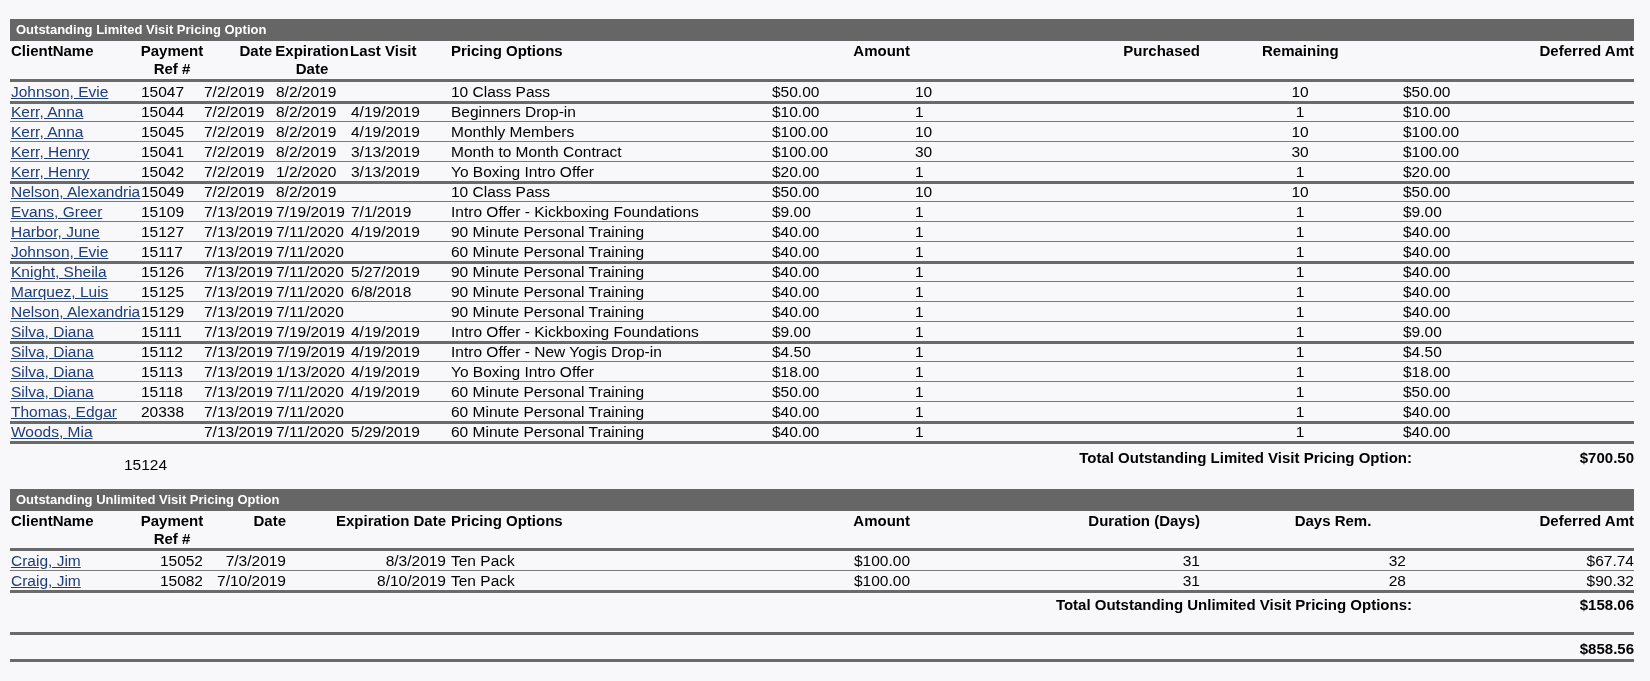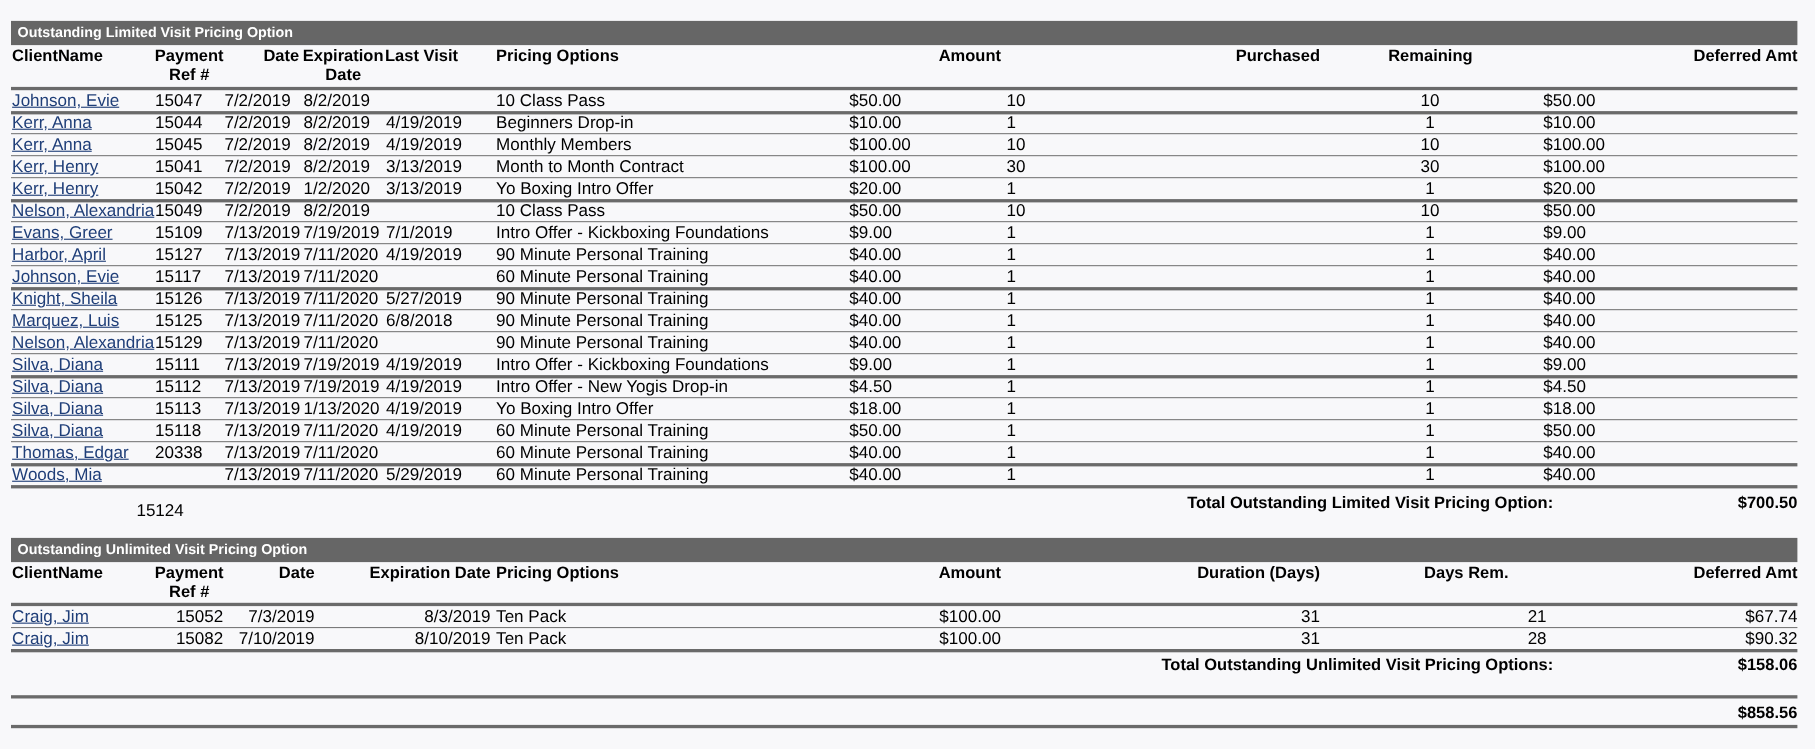--- a/index.html
+++ b/index.html
@@ -134,21 +134,21 @@
         <span class="cell" style="left:266px;">7/19/2019</span>
         <span class="cell" style="left:341px;">7/1/2019</span>
         <span class="cell" style="left:441px;">Intro Offer - Kickboxing Foundations</span>
         <span class="cell" style="left:762px;">$9.00</span>
         <span class="cell" style="left:905px;">1</span>
         <span class="cell c" style="left:1270px;width:40px;">1</span>
         <span class="cell" style="left:1393px;">$9.00</span>
       </div>
       <div class="rule thin" style="top:221px;"></div>
       <div class="row" style="top:222px;">
-        <a href="#" class="cell client" style="left:1px;">Harbor, April</a>
+        <a href="#" class="cell client" style="left:1px;">Harbor, June</a>
         <span class="cell" style="left:131px;">15127</span>
         <span class="cell" style="left:194px;">7/13/2019</span>
         <span class="cell" style="left:266px;">7/11/2020</span>
         <span class="cell" style="left:341px;">4/19/2019</span>
         <span class="cell" style="left:441px;">90 Minute Personal Training</span>
         <span class="cell" style="left:762px;">$40.00</span>
         <span class="cell" style="left:905px;">1</span>
         <span class="cell c" style="left:1270px;width:40px;">1</span>
         <span class="cell" style="left:1393px;">$40.00</span>
       </div>
@@ -309,21 +309,21 @@
 
   <div id="unlimited-rows">
       <div class="row" style="top:551px;">
         <a href="#" class="cell client" style="left:1px;">Craig, Jim</a>
         <span class="cell r" style="left:120px;width:73px;">15052</span>
         <span class="cell r" style="left:196px;width:80px;">7/3/2019</span>
         <span class="cell r" style="left:330px;width:106px;">8/3/2019</span>
         <span class="cell" style="left:441px;">Ten Pack</span>
         <span class="cell r" style="left:800px;width:100px;">$100.00</span>
         <span class="cell r" style="left:1100px;width:90px;">31</span>
-        <span class="cell r" style="left:1300px;width:96px;">21</span>
+        <span class="cell r" style="left:1300px;width:96px;">32</span>
         <span class="cell r" style="left:1474px;width:150px;">$67.74</span>
       </div>
       <div class="rule thin" style="top:570px;"></div>
       <div class="row" style="top:571px;">
         <a href="#" class="cell client" style="left:1px;">Craig, Jim</a>
         <span class="cell r" style="left:120px;width:73px;">15082</span>
         <span class="cell r" style="left:196px;width:80px;">7/10/2019</span>
         <span class="cell r" style="left:330px;width:106px;">8/10/2019</span>
         <span class="cell" style="left:441px;">Ten Pack</span>
         <span class="cell r" style="left:800px;width:100px;">$100.00</span>

